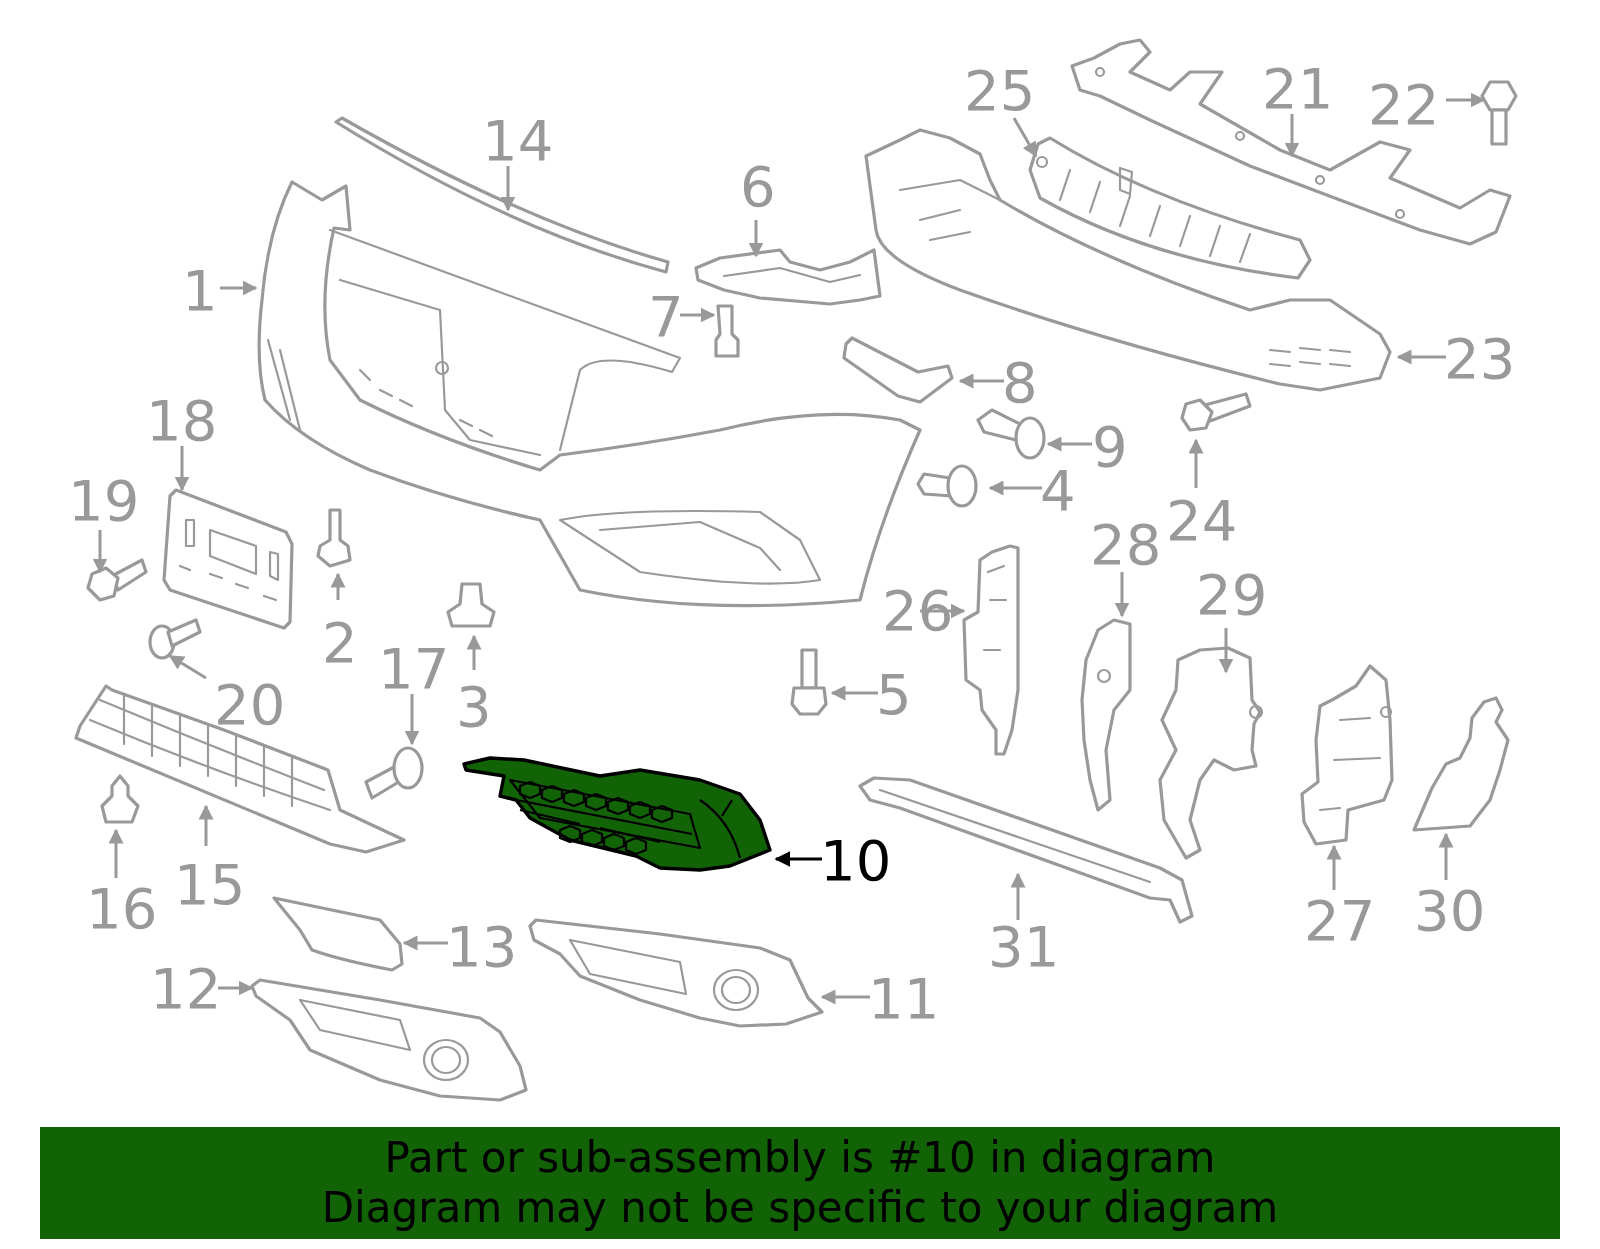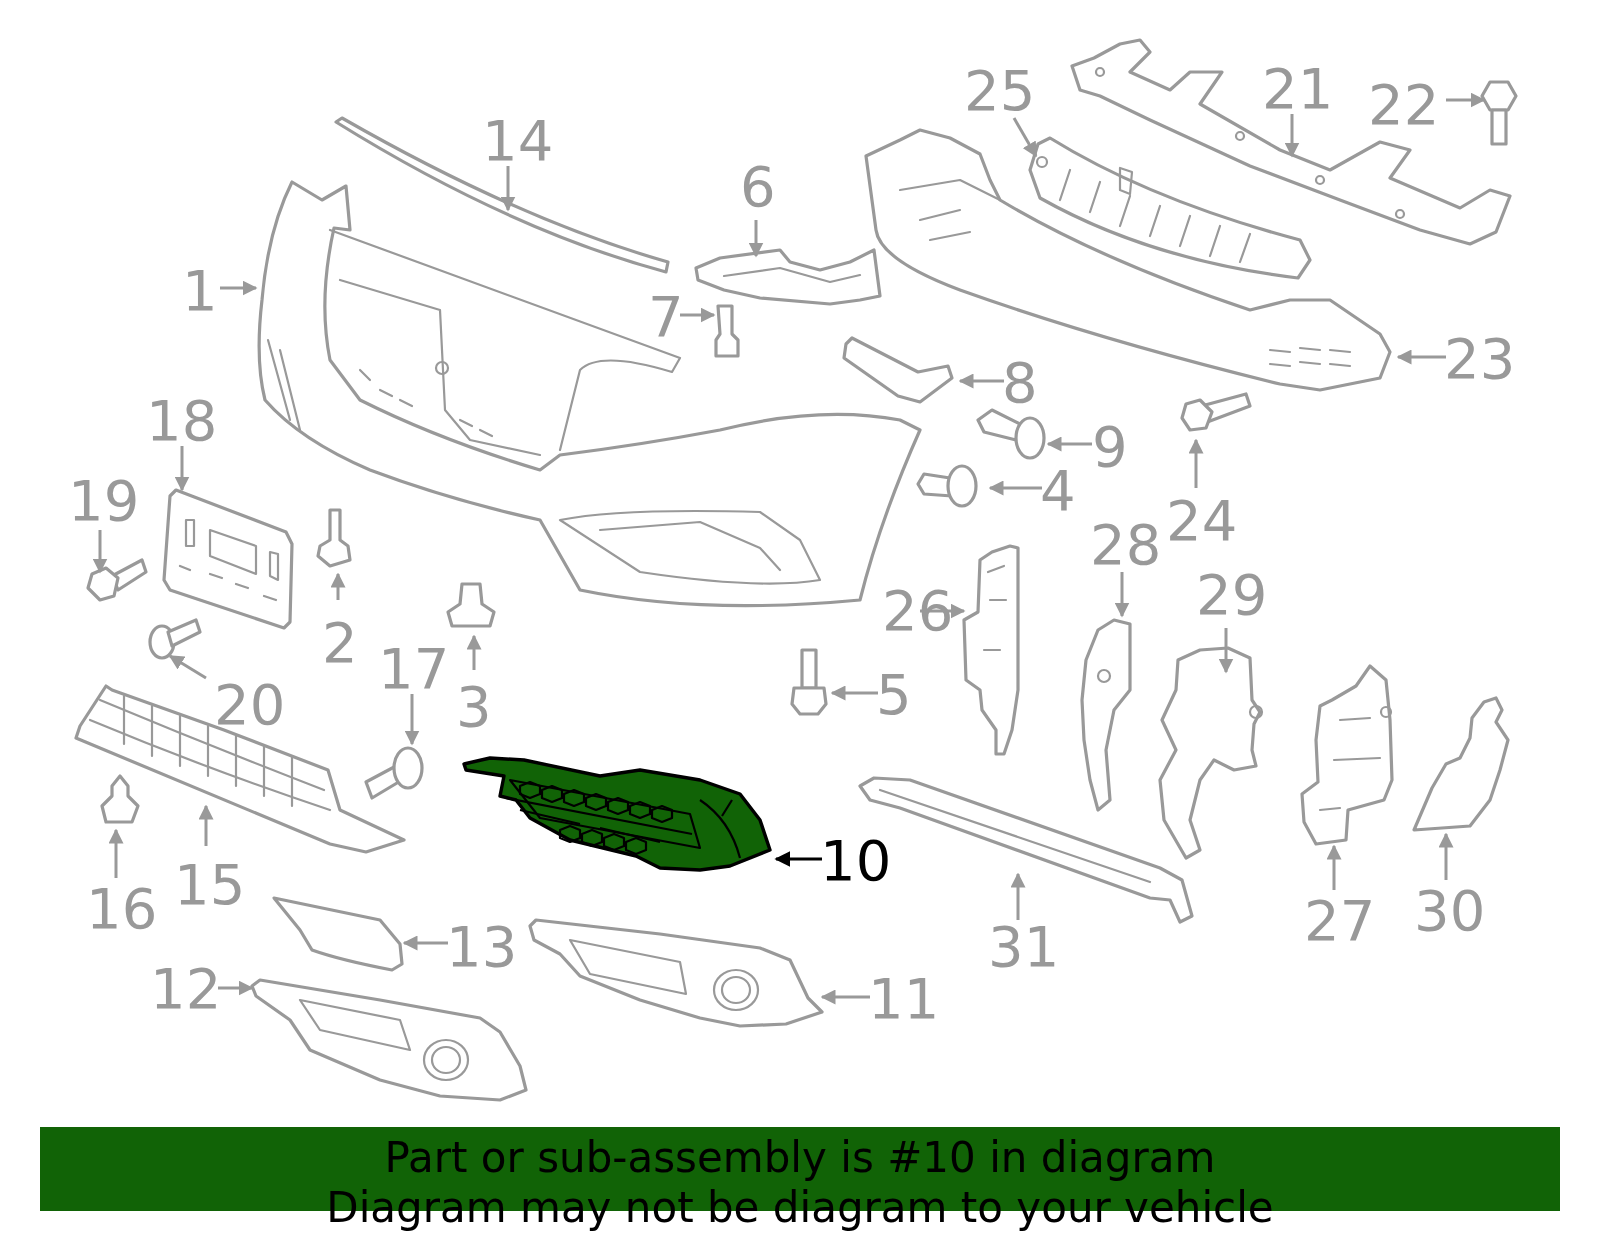--- a/index.html
+++ b/index.html
@@ -7,21 +7,21 @@
            font-family: "DejaVu Sans", sans-serif; }
     #diagram { position: absolute; left: 0; top: 0; width: 1600px; height: 1110px; }
     .part { fill: #ffffff; stroke: #999999; stroke-width: 3.2; stroke-linejoin: round; stroke-linecap: round; }
     .part-thin { fill: none; stroke: #999999; stroke-width: 2.2; stroke-linejoin: round; stroke-linecap: round; }
     .hl { fill: #116306; stroke: #000000; stroke-width: 3.4; stroke-linejoin: round; }
     .hl-line { fill: none; stroke: #000000; stroke-width: 2.2; stroke-linejoin: round; }
     .leader { stroke: #999999; stroke-width: 3; fill: none; }
     .leader-hl { stroke: #000000; stroke-width: 3.2; fill: none; }
     .callout { font-family: "DejaVu Sans", sans-serif; font-size: 56px; fill: #999999; }
     .callout-hl { fill: #000000; }
-    #banner { position: absolute; left: 40px; top: 1127px; width: 1520px; height: 84px;
+    #banner { position: absolute; left: 40px; top: 1127px; width: 1520px; height: 112px;
               background: #116306; color: #000000; text-align: center;
               font-family: "DejaVu Sans", sans-serif; font-size: 42px; line-height: 50px;
               padding-top: 6px; box-sizing: border-box; }
     #banner div { white-space: nowrap; }
   </style>
 </head>
 <body>
 
 <svg id="diagram" viewBox="0 0 1600 1110" xmlns="http://www.w3.org/2000/svg">
   <defs>
@@ -267,14 +267,14 @@
     <text class="callout" x="1304" y="940">27</text>
     <text class="callout" x="1090" y="564">28</text>
     <text class="callout" x="1196" y="614">29</text>
     <text class="callout" x="1414" y="930">30</text>
     <text class="callout" x="988" y="966">31</text>
   </g>
 </svg>
 
 <div id="banner">
   <div>Part or sub-assembly is #10 in diagram</div>
-  <div>Diagram may not be diagram to your vehicle</div>
+  <div>Diagram may not be specific to your diagram</div>
 </div>
 
 </body></html>

